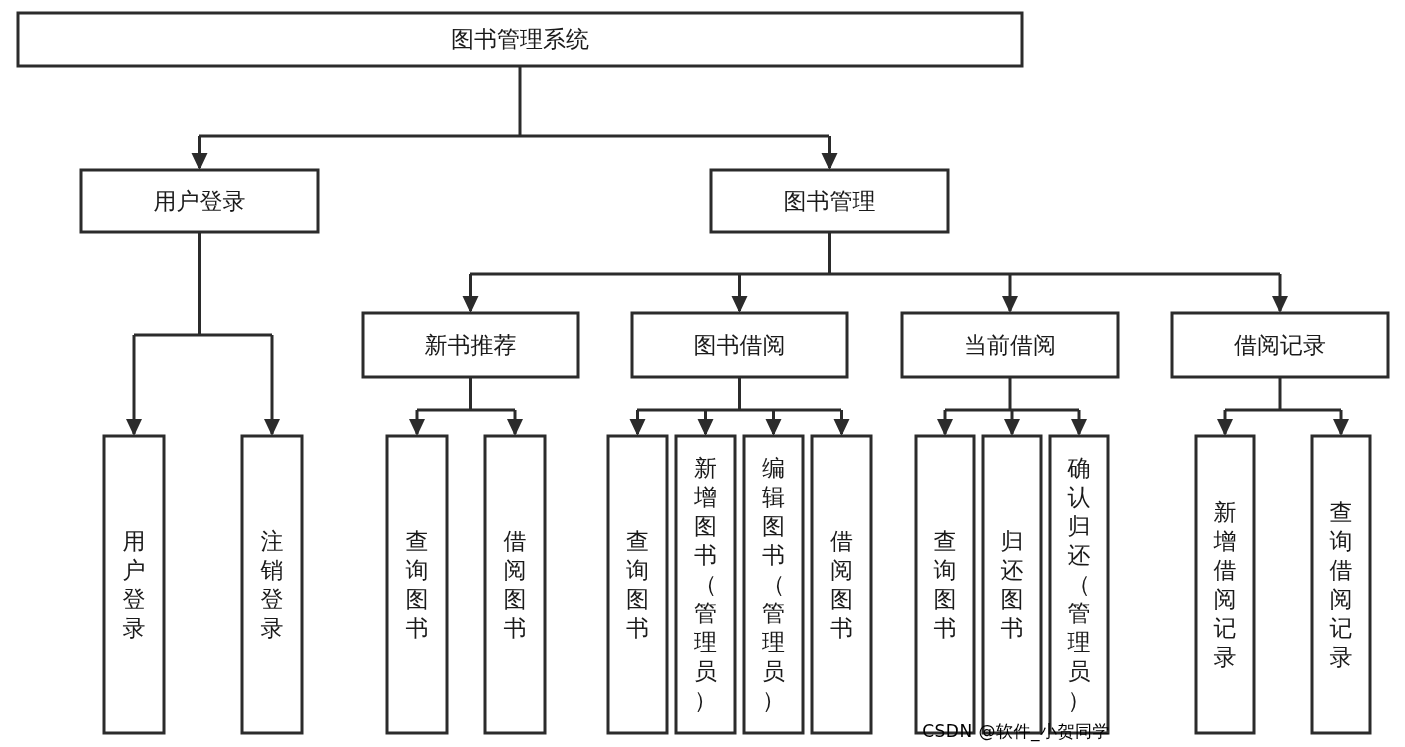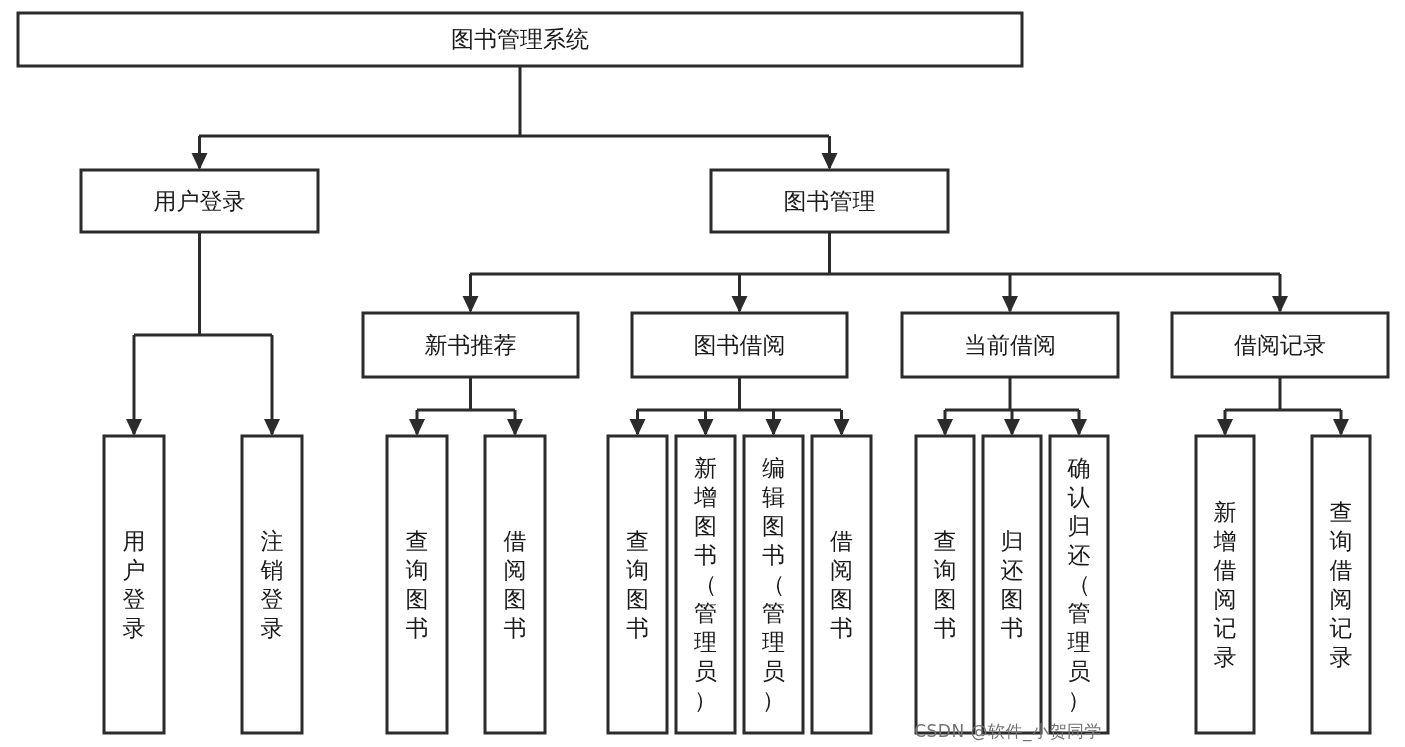--- a/index.html
+++ b/index.html
@@ -52,25 +52,25 @@
   }
   .node-label-v {
     font-family: "DejaVu Sans", "Liberation Sans", sans-serif;
     font-size: 23px;
     fill: #1a1a1a;
     text-anchor: middle;
     white-space: pre;
   }
   .watermark-text {
     position: absolute;
-    right: 28px;
+    right: 20px;
     bottom: 4px;
     font-family: "DejaVu Sans", "Liberation Sans", sans-serif;
     font-size: 17px;
-    color: #737373;
+    color: #000000;
     letter-spacing: 0.5px;
     user-select: none;
     white-space: nowrap;
   }
 </style>
 </head>
 <body>
 
 <div id="diagram-root">
   <svg class="diagram-canvas" id="diagram-canvas" viewBox="0 0 1405 747" xmlns="http://www.w3.org/2000/svg">

